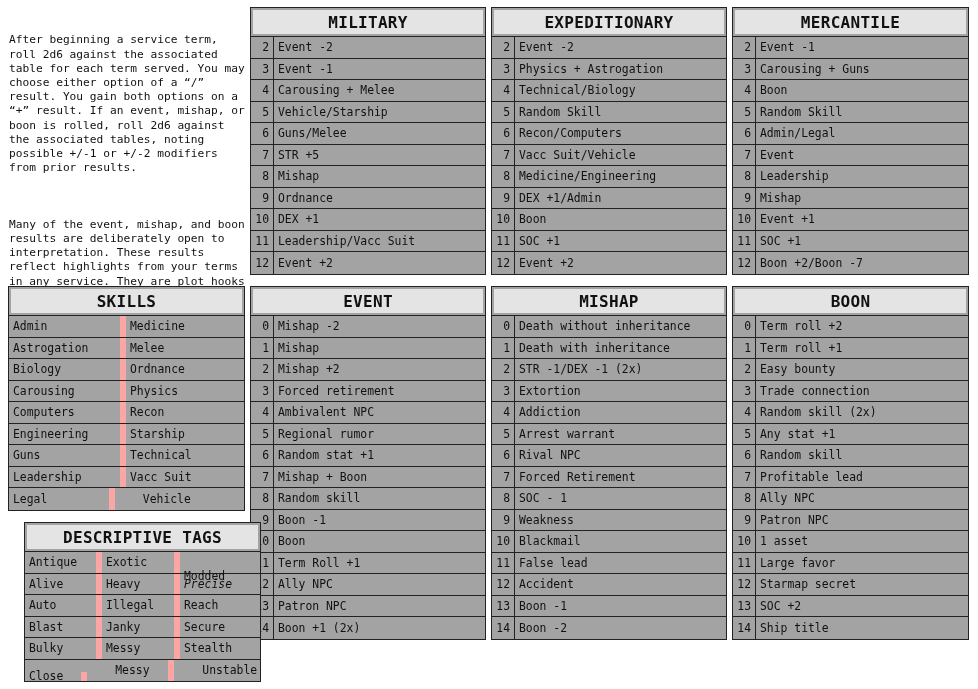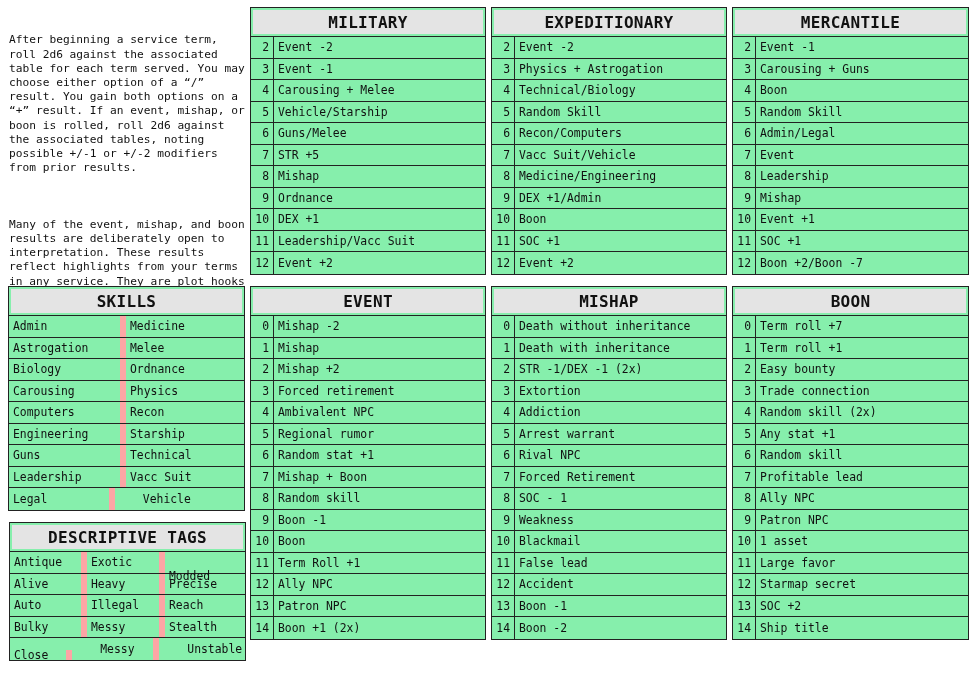--- a/index.html
+++ b/index.html
@@ -6,21 +6,21 @@
   html, body { width: 978px; height: 689px; background: #ffffff; overflow: hidden; }
   body { position: relative; font-family: "DejaVu Sans Mono", "Liberation Mono", monospace; color: #111; }
 
   .intro {
     position: absolute; left: 9px; top: 5px; width: 238px;
     font-size: 11.2px; line-height: 14.2px; color: #111; white-space: pre-wrap;
   }
   .intro p + p { margin-top: 14px; }
 
   .tbl {
-    position: absolute; border: 1px solid #222; background: #86efac;
+    position: absolute; border: 1px solid #222; background: #a3a3a3;
   }
   .tbl .hdr {
     margin: 2px 2px 0 2px;
     background: #e4e4e4;
     height: 24px;
     display: flex; align-items: center; justify-content: center;
     font-family: "DejaVu Sans Mono", monospace;
     font-weight: bold; font-size: 16px; letter-spacing: 0.3px;
     color: #111;
   }
@@ -337,21 +337,21 @@
     <div class="row">
       <span class="num">14</span>
       <span class="val">Boon -2</span>
     </div>
   </div>
 <div class="tbl numtable" style="left:732px; top:286px; width:237px;">
     <div class="hdr">BOON</div>
     <div class="hdrline"></div>
     <div class="row">
       <span class="num">0</span>
-      <span class="val">Term roll +7</span>
+      <span class="val">Term roll +2</span>
     </div>
     <div class="row">
       <span class="num">1</span>
       <span class="val">Term roll +1</span>
     </div>
     <div class="row">
       <span class="num">2</span>
       <span class="val">Easy bounty</span>
     </div>
     <div class="row">
@@ -437,39 +437,44 @@
     </div>
     <div class="grid-row">
       <span class="cell" style="width: 117px;">Leadership</span>
       <span class="cell" style="width: 117px;">Vacc Suit</span>
     </div>
     <div class="grid-row">
       <span class="cell" style="width: 117px;">Legal</span>
       <span class="cell" style="width: 117px;">Vehicle</span>
     </div>
   </div>
-<div class="tbl gridtable" style="left:9px; top:522px; width:237px;">
+<div class="tbl gridtable" style="left:24px; top:522px; width:237px;">
     <div class="hdr">DESCRIPTIVE TAGS</div>
     <div class="hdrline"></div>
     <div class="grid-row">
       <span class="cell" style="width: 77px;">Antique</span>
       <span class="cell" style="width: 78px;">Exotic</span>
       <span class="cell" style="width: 78px; margin-top: 24px;">Modded</span>
     </div>
     <div class="grid-row">
       <span class="cell" style="width: 77px;">Alive</span>
       <span class="cell" style="width: 78px;">Heavy</span>
-      <span class="cell" style="width: 78px;">Precise</span>
+      <span class="cell" style="width: 78px; font-style: italic;">Precise</span>
     </div>
     <div class="grid-row">
       <span class="cell" style="width: 77px;">Auto</span>
       <span class="cell" style="width: 78px;">Illegal</span>
       <span class="cell" style="width: 78px;">Reach</span>
     </div>
     <div class="grid-row">
+      <span class="cell" style="width: 77px;">Blast</span>
+      <span class="cell" style="width: 78px;">Janky</span>
+      <span class="cell" style="width: 78px;">Secure</span>
+    </div>
+    <div class="grid-row">
       <span class="cell" style="width: 77px;">Bulky</span>
       <span class="cell" style="width: 78px;">Messy</span>
       <span class="cell" style="width: 78px;">Stealth</span>
     </div>
     <div class="grid-row">
       <span class="cell" style="width: 77px; margin-top: 12px;">Close</span>
       <span class="cell" style="width: 78px;">Messy</span>
       <span class="cell" style="width: 78px;">Unstable</span>
     </div>
   </div>

